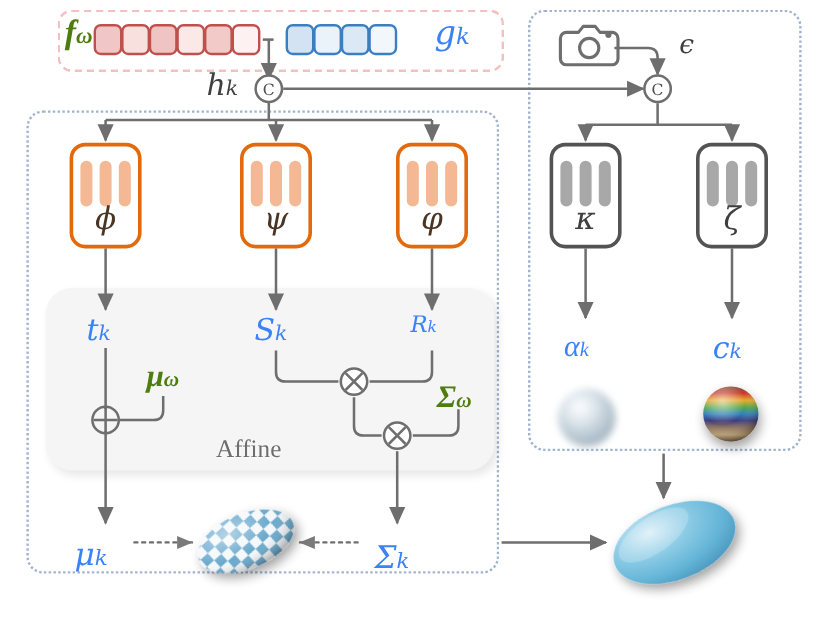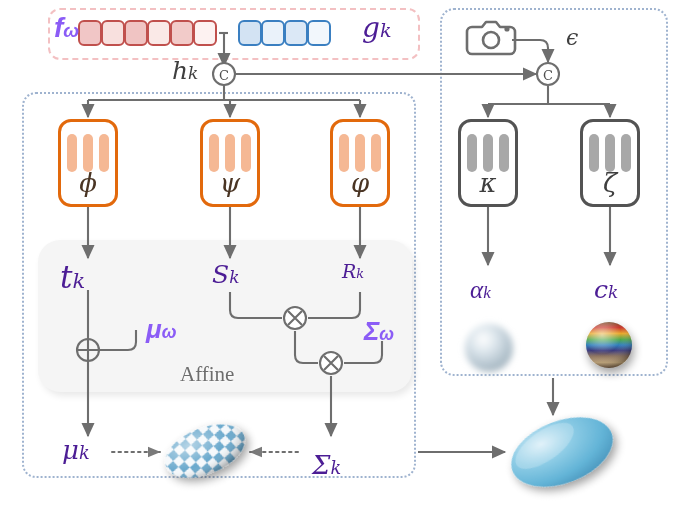--- a/index.html
+++ b/index.html
@@ -1,21 +1,21 @@
 <!DOCTYPE html>
 <html><head>
 <meta charset="utf-8">
 <style>
   html,body{margin:0;padding:0;background:#ffffff;}
   body{font-family:"Liberation Serif",serif;}
   #stage{position:relative;width:688px;height:515px;background:#fff;overflow:hidden;}
   svg.layer{position:absolute;left:0;top:0;width:688px;height:515px;}
   .lbl{position:absolute;white-space:nowrap;line-height:1;}
-  .math-blue{color:#4c1d95;font-family:"DejaVu Serif",serif;font-style:italic;}
-  .math-red{color:#8b5cf6;font-family:Liberation Sans, sans-serif;font-style:italic;font-weight:bold;}
+  .math-blue{color:#3b82f6;font-family:"DejaVu Serif",serif;font-style:italic;}
+  .math-red{color:#4d7c0f;font-family:Liberation Serif, serif;font-style:italic;font-weight:bold;}
   .math-dark{color:#4a3524;font-family:"DejaVu Serif",serif;font-style:italic;}
   .math-gray{color:#3f3f3f;font-family:"DejaVu Serif",serif;font-style:italic;}
   .affine-txt{color:#6d6d6d;font-family:"Liberation Serif",serif;font-size:21px;
               text-shadow:1px 1px 2px rgba(255,255,255,.9);}
   .sub{font-size:.68em;}
   .blk{position:absolute;box-sizing:border-box;border-radius:13px;background:#fff;}
   .blk .bars{position:absolute;left:0;right:0;top:12px;display:flex;justify-content:center;gap:6px;}
   .blk .bars i{display:block;width:10px;height:38px;border-radius:5px;}
   .blk .gl{position:absolute;left:0;right:0;bottom:6px;text-align:center;font-size:26px;}
   .tok{position:absolute;box-sizing:border-box;border-radius:6px;}
@@ -265,40 +265,40 @@
   </div>
 
   <div class="lbl math-gray" style="left:172px;top:58px;font-size:25px;">
     <span>h</span><span class="sub">k</span>
   </div>
 
   <div class="lbl math-gray" style="left:566px;top:27px;font-size:22px;">
     <span>ϵ</span>
   </div>
 
-  <div class="lbl math-blue" style="left:60px;top:262px;font-size:31px;">
+  <div class="lbl math-blue" style="left:72px;top:262px;font-size:25px;">
     <span>t</span><span class="sub">k</span>
   </div>
   <div class="lbl math-blue" style="left:212px;top:262px;font-size:25px;">
     <span>S</span><span class="sub">k</span>
   </div>
   <div class="lbl math-blue" style="left:342px;top:262px;font-size:19px;">
     <span>R</span><span class="sub">k</span>
   </div>
 
-  <div class="lbl math-red" style="left:122px;top:316px;font-size:26px;margin-left:24px;">
+  <div class="lbl math-red" style="left:122px;top:301px;font-size:26px;">
     <span>μ</span><span class="sub">ω</span>
   </div>
   <div class="lbl math-red" style="left:364px;top:318px;font-size:26px;">
     <span>Σ</span><span class="sub">ω</span>
   </div>
 
   <div class="lbl affine-txt" style="left:180px;top:364px;text-align:right;">Affine</div>
 
-  <div class="lbl math-blue" style="left:62px;top:437px;font-size:26px;">
+  <div class="lbl math-blue" style="left:62px;top:450px;font-size:26px;">
     <span>μ</span><span class="sub">k</span>
   </div>
   <div class="lbl math-blue" style="left:312px;top:452px;font-size:26px;font-style:italic;">
     <span>Σ</span><span class="sub">k</span>
   </div>
 
   <div class="lbl math-blue" style="left:470px;top:277px;font-size:25px;font-family:Liberation Serif, serif;">
     <span>α</span><span class="sub">k</span>
   </div>
   <div class="lbl math-blue" style="left:594px;top:277px;font-size:25px;">

